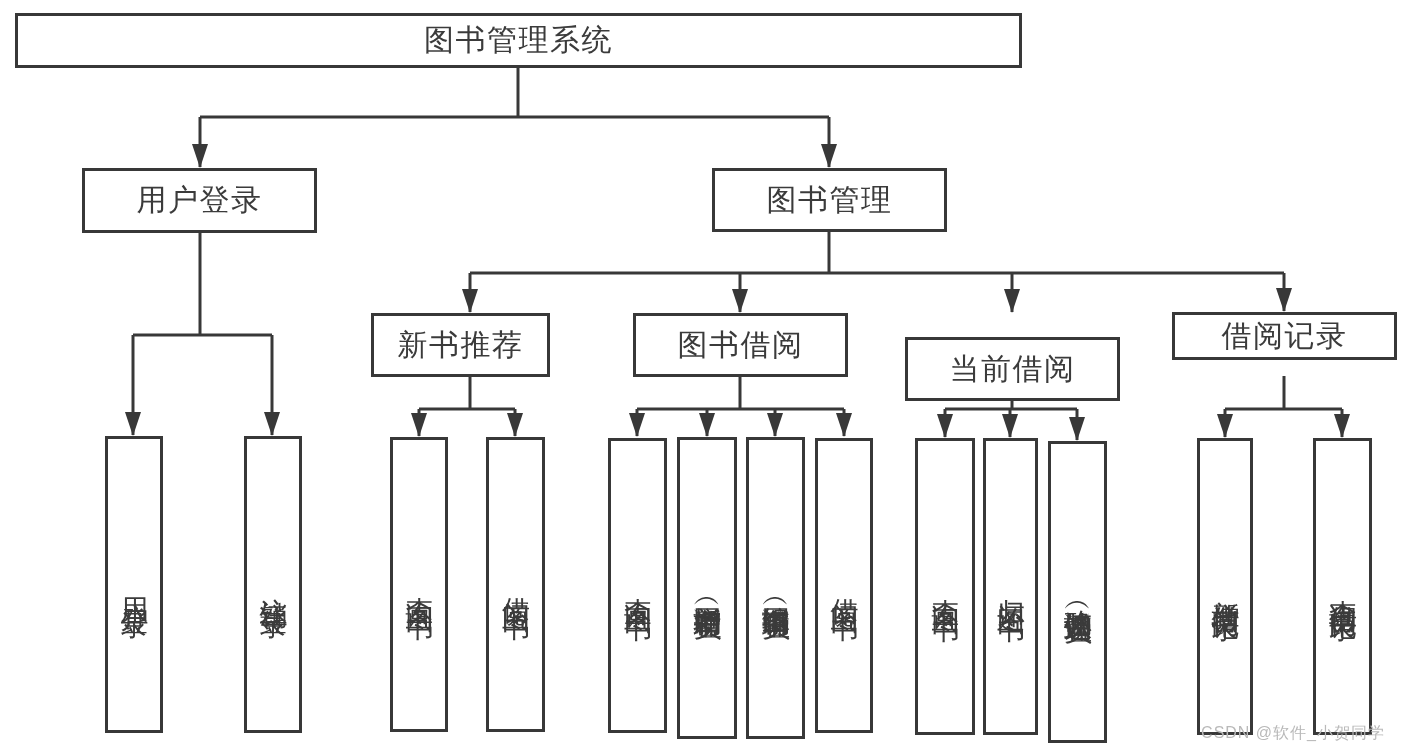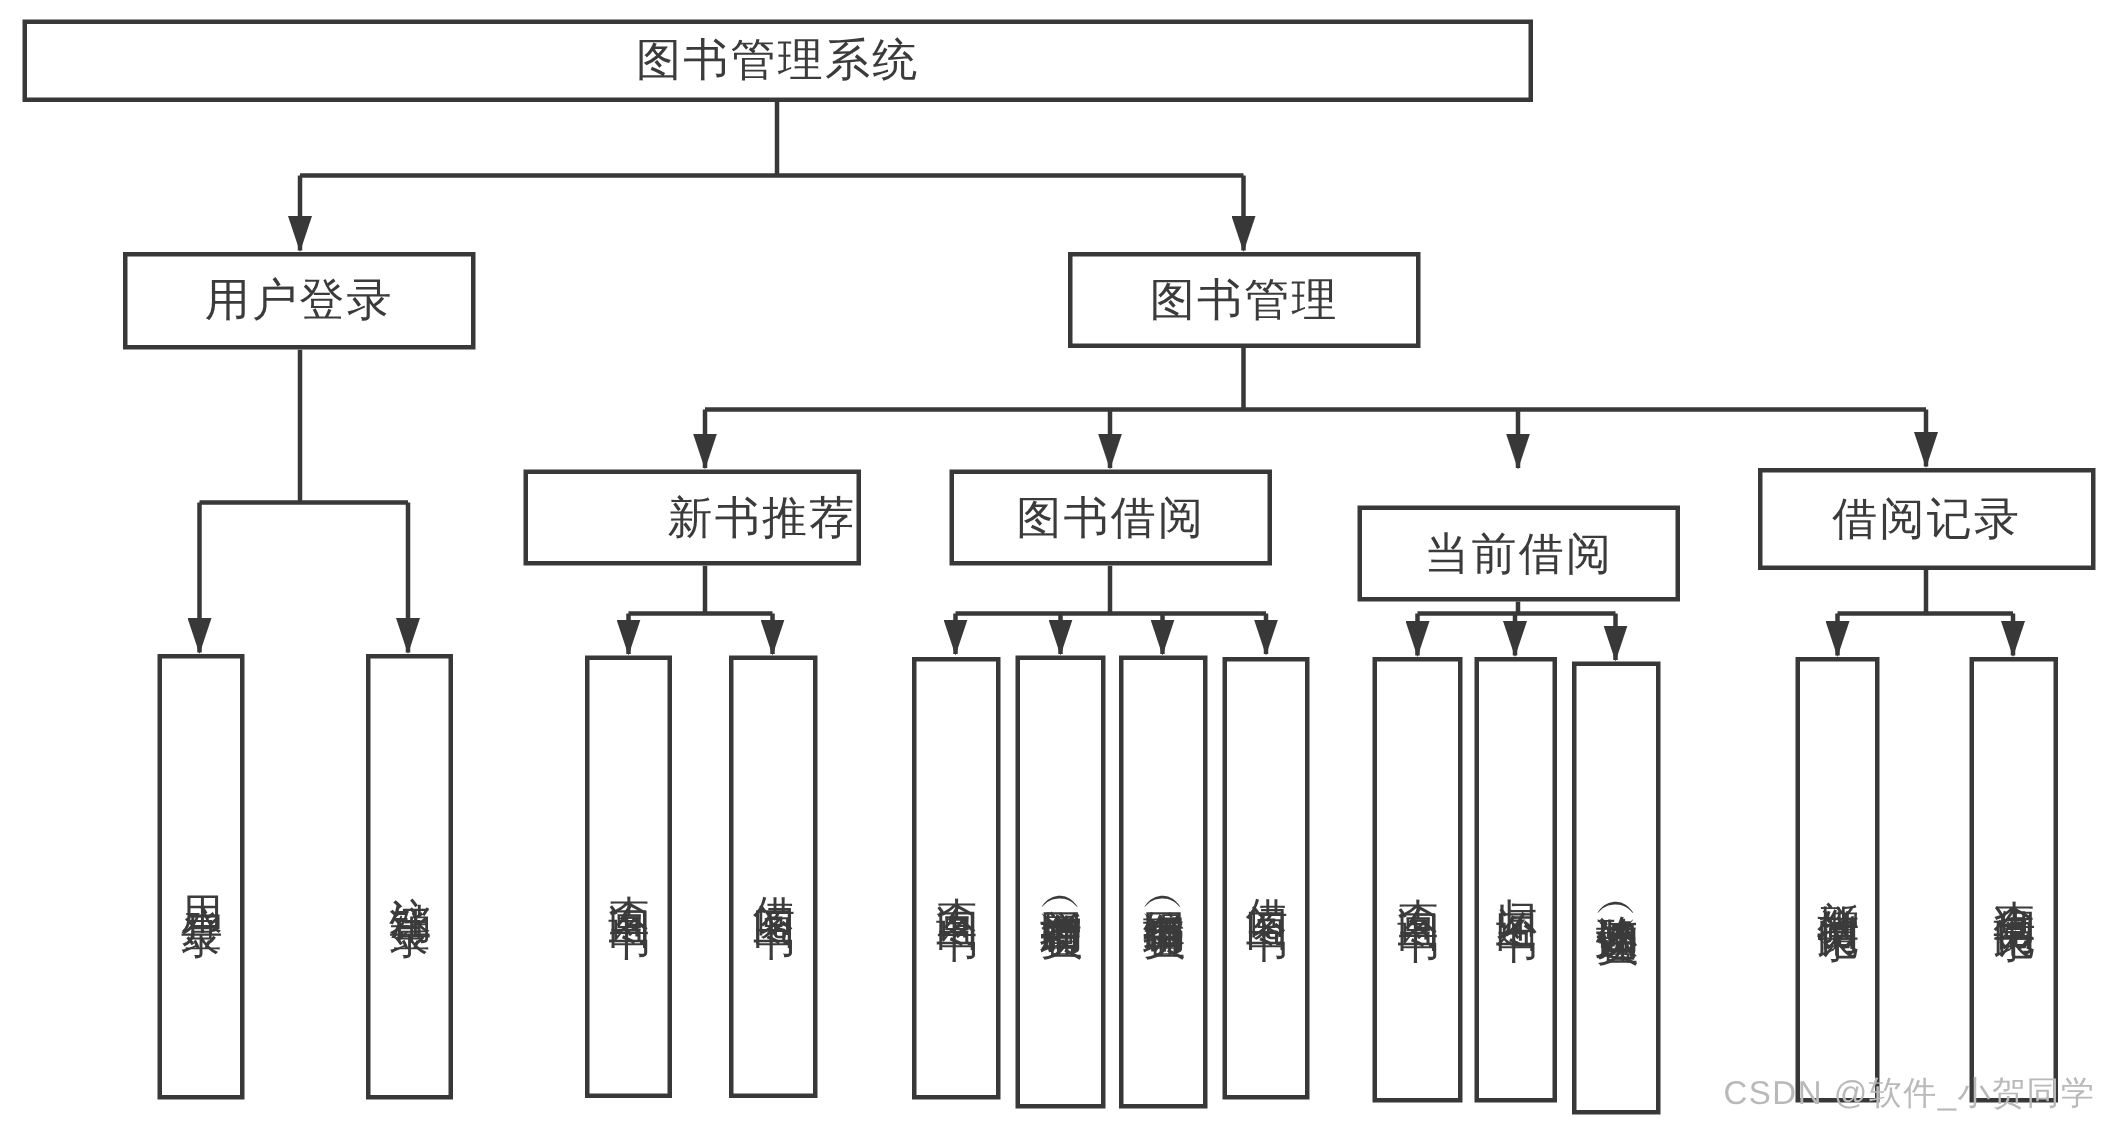--- a/index.html
+++ b/index.html
@@ -13,22 +13,22 @@
   }
   .hlabel{font-size:30px;letter-spacing:1.5px;white-space:nowrap;}
   .leaf .vlabel{
     writing-mode:vertical-rl;text-orientation:mixed;
     font-size:28px;line-height:1;
   }
   .ls4{letter-spacing:5px;}
   .ls6{letter-spacing:3px;}
   .ls10{letter-spacing:1px;}
   .watermark{
-    position:absolute;right:8px;bottom:3px;z-index:3;
-    font-size:22px;letter-spacing:1px;color:#b9b9b9;white-space:nowrap;
+    position:absolute;right:20px;bottom:3px;z-index:3;
+    font-size:16px;letter-spacing:1px;color:#b9b9b9;white-space:nowrap;
   }
 </style>
 </head>
 <body>
 
 <div class="stage">
 
   <svg class="wires" width="1405" height="747" viewBox="0 0 1405 747">
     <defs>
       <marker id="arw" viewBox="0 0 24 16" refX="23" refY="8" markerWidth="24" markerHeight="16" markerUnits="userSpaceOnUse" orient="auto">
@@ -88,30 +88,30 @@
     <span class="hlabel">图书管理系统</span>
   </div>
 
   <div class="box" style="left:82px;top:168px;width:235px;height:65px;">
     <span class="hlabel">用户登录</span>
   </div>
   <div class="box" style="left:712px;top:168px;width:235px;height:64px;text-align:right;">
     <span class="hlabel">图书管理</span>
   </div>
 
-  <div class="box" style="left:349px;top:313px;width:225px;height:64px;justify-content:flex-end;">
+  <div class="box" style="left:371px;top:313px;width:179px;height:64px;">
     <span class="hlabel">新书推荐</span>
   </div>
   <div class="box" style="left:633px;top:313px;width:215px;height:64px;">
     <span class="hlabel">图书借阅</span>
   </div>
   <div class="box" style="left:905px;top:313px;width:215px;height:64px;margin-top:24px;">
     <span class="hlabel">当前借阅</span>
   </div>
-  <div class="box" style="left:1172px;top:312px;width:225px;height:68px;">
+  <div class="box" style="left:1172px;top:312px;width:225px;height:48px;">
     <span class="hlabel">借阅记录</span>
   </div>
 
   <div class="box leaf" style="left:105px;top:436px;width:58px;height:297px;">
     <span class="vlabel ls4">用户登录</span>
   </div>
   <div class="box leaf" style="left:244px;top:436px;width:58px;height:297px;">
     <span class="vlabel ls4">注销登录</span>
   </div>
 

